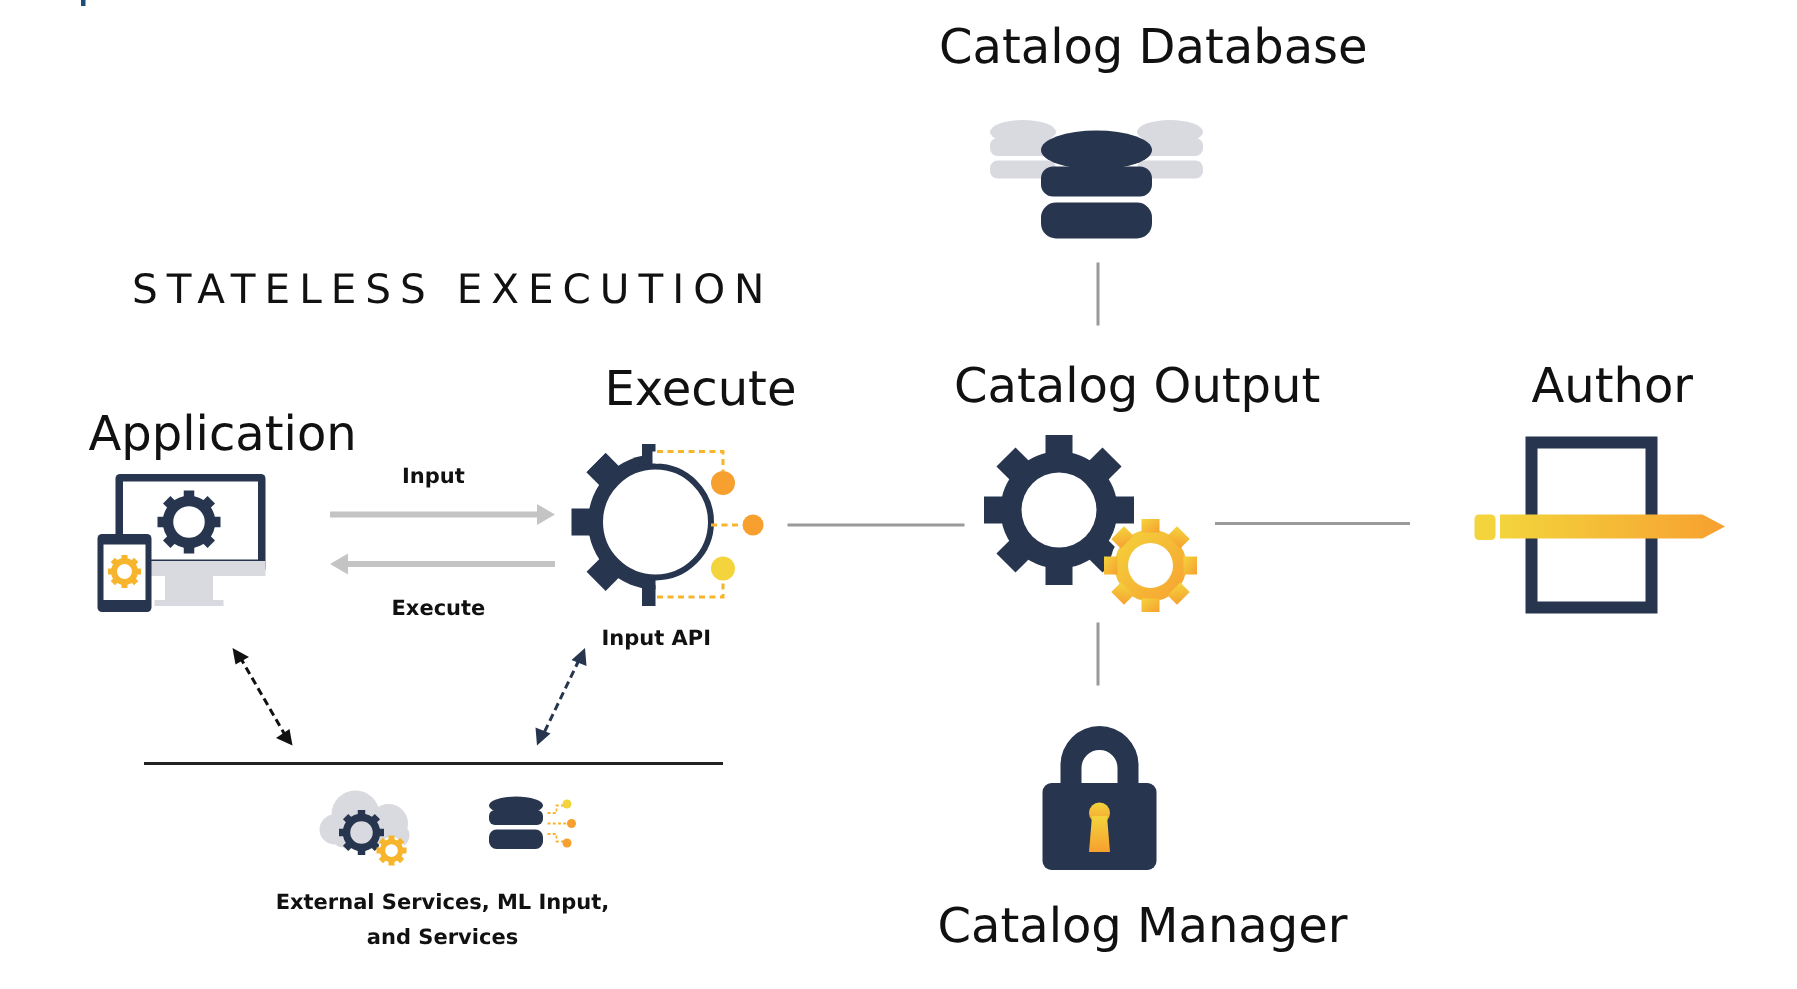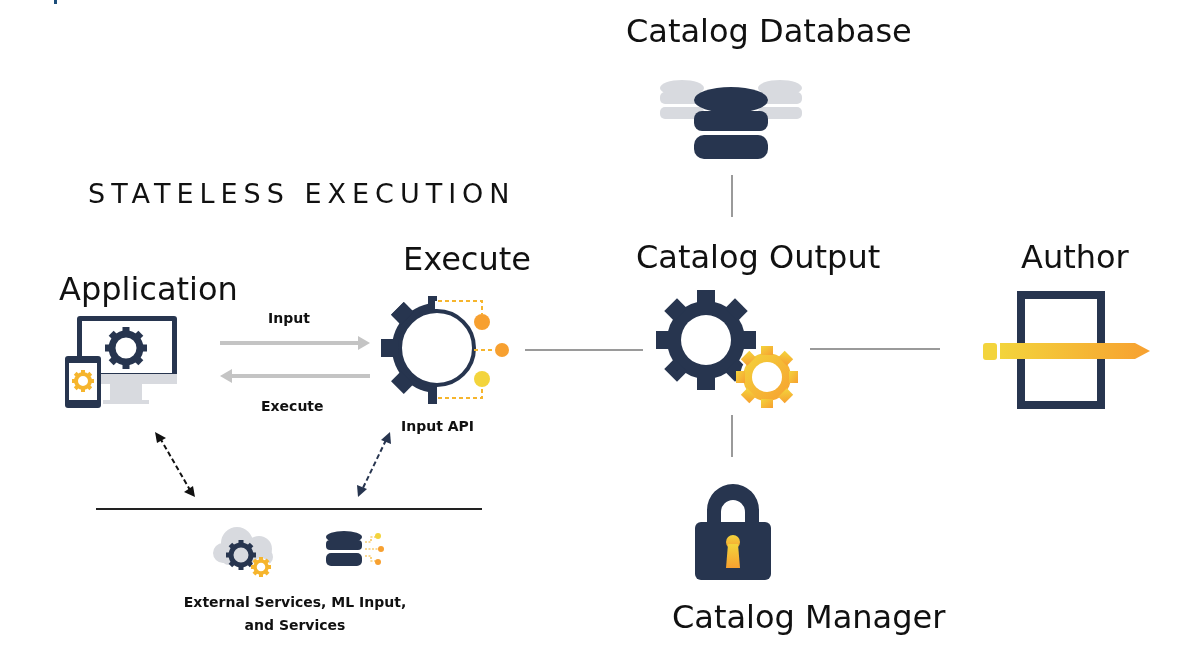--- a/index.html
+++ b/index.html
@@ -185,21 +185,21 @@
     <linearGradient id="keyGrad" x1="0" y1="0" x2="0" y2="1">
       <stop offset="0" stop-color="#f3d43c"></stop>
         <stop offset="1" stop-color="#f7a030"></stop>
     </linearGradient>
   </defs>
   <path d="M12 42 L12 28 A26 26 0 0 1 64 28 L64 42 L50 42 L50 30 A12 12 0 0 0 26 30 L26 42 Z" fill="#27354f"></path>
   <rect x="0" y="40" width="76" height="58" rx="6" fill="#27354f"></rect>
   <circle cx="38" cy="60" r="7" fill="url(#keyGrad)"></circle>
   <path d="M33 62 L43 62 L45 86 L31 86 Z" fill="url(#keyGrad)"></path>
 </svg>
-<div class="lbl big" style="left:625px; top:598px;margin-left:47px;">Catalog Manager</div>
+<div class="lbl big" style="left:625px; top:598px;">Catalog Manager</div>
 
 <svg style="left:150px; top:430px;" width="240" height="70">
   <g>
     <line x1="10" y1="8" x2="40" y2="60" stroke="#111" stroke-width="2" stroke-dasharray="5,3"></line>
     <polygon points="5,2 16,8 7,13" fill="#111"></polygon>
     <polygon points="45,67 34,62 43,56" fill="#111"></polygon>
   </g>
   <g>
     <line x1="236" y1="10" x2="212" y2="60" stroke="#27354f" stroke-width="2" stroke-dasharray="5,3"></line>
     <polygon points="240,2 241,14 231,10" fill="#27354f"></polygon>

